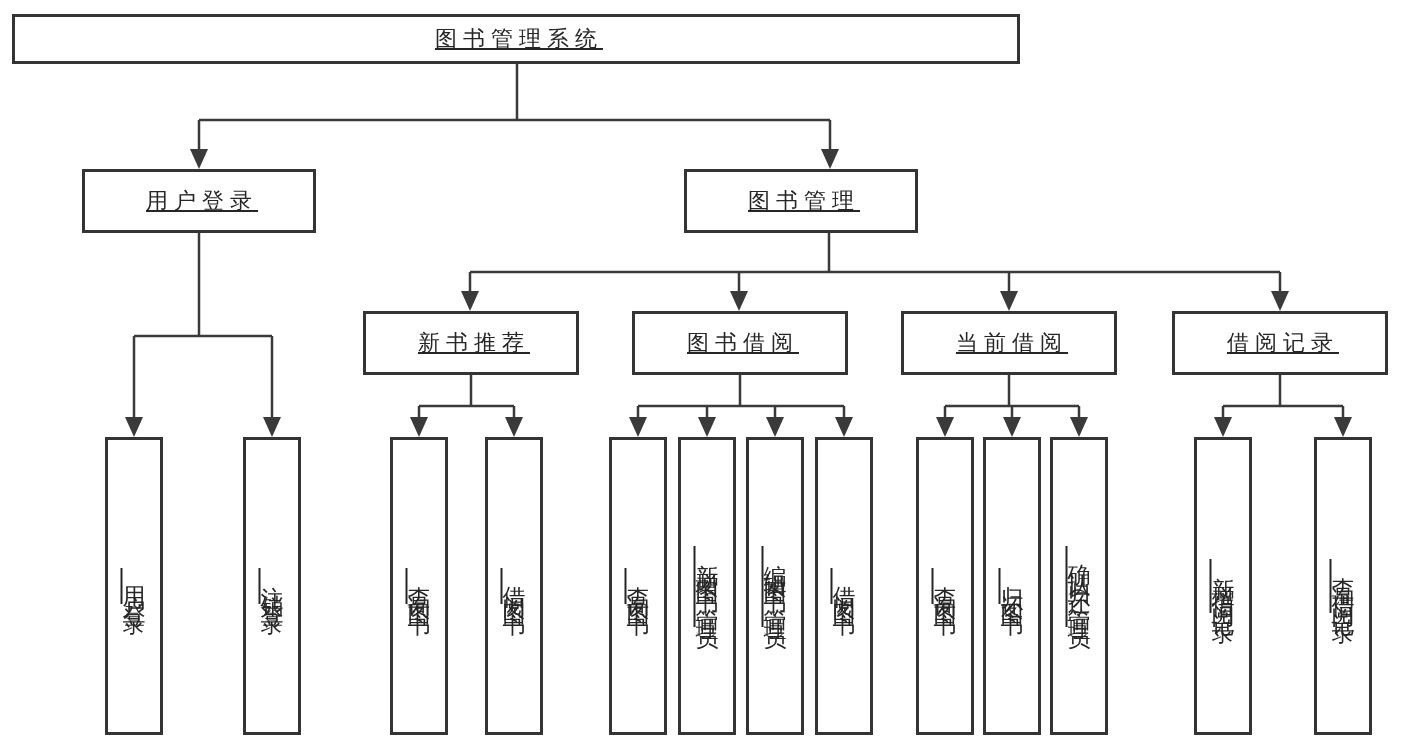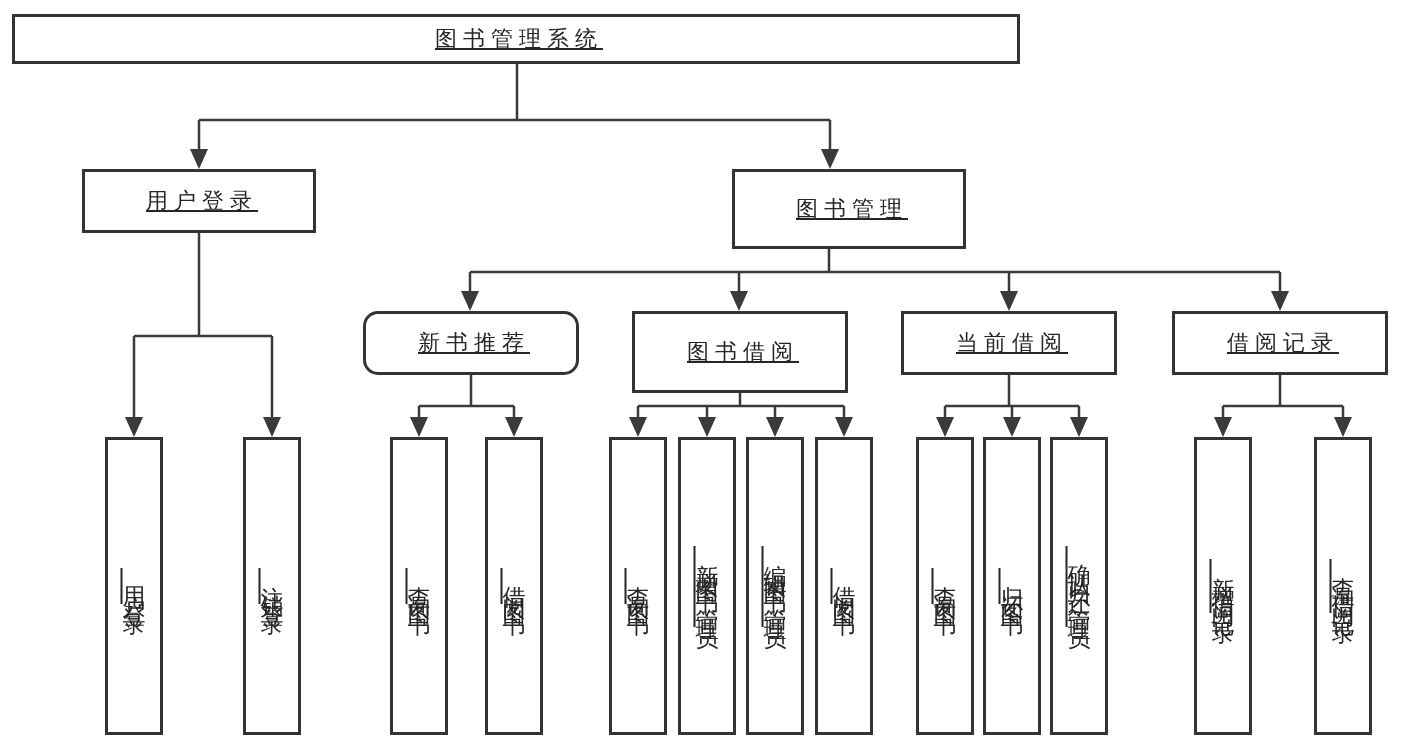--- a/index.html
+++ b/index.html
@@ -116,28 +116,28 @@
     </g>
   </svg>
 
   <div class="node h-node" style="left:12px; top:14px; width:1008px; height:50px;">
     <span>图书管理系统</span>
   </div>
 
   <div class="node h-node" style="left:82px; top:169px; width:234px; height:64px;">
     <span>用户登录</span>
   </div>
-  <div class="node h-node" style="left:732px; top:169px; width:234px; height:80px;text-align:center;">
+  <div class="node h-node" style="left:684px; top:169px; width:234px; height:64px;text-align:center;">
     <span>图书管理</span>
   </div>
 
-  <div class="node h-node" style="left:363px; top:311px; width:216px; height:64px;border-radius:15px;">
+  <div class="node h-node" style="left:363px; top:311px; width:216px; height:64px;">
     <span>新书推荐</span>
   </div>
-  <div class="node h-node" style="left:632px; top:311px; width:216px; height:82px;">
+  <div class="node h-node" style="left:632px; top:311px; width:216px; height:64px;">
     <span>图书借阅</span>
   </div>
   <div class="node h-node" style="left:901px; top:311px; width:216px; height:64px;">
     <span>当前借阅</span>
   </div>
   <div class="node h-node" style="left:1172px; top:311px; width:216px; height:64px;">
     <span>借阅记录</span>
   </div>
 
   <div class="node v-node" style="left:105px; top:437px; width:58px; height:298px;">

